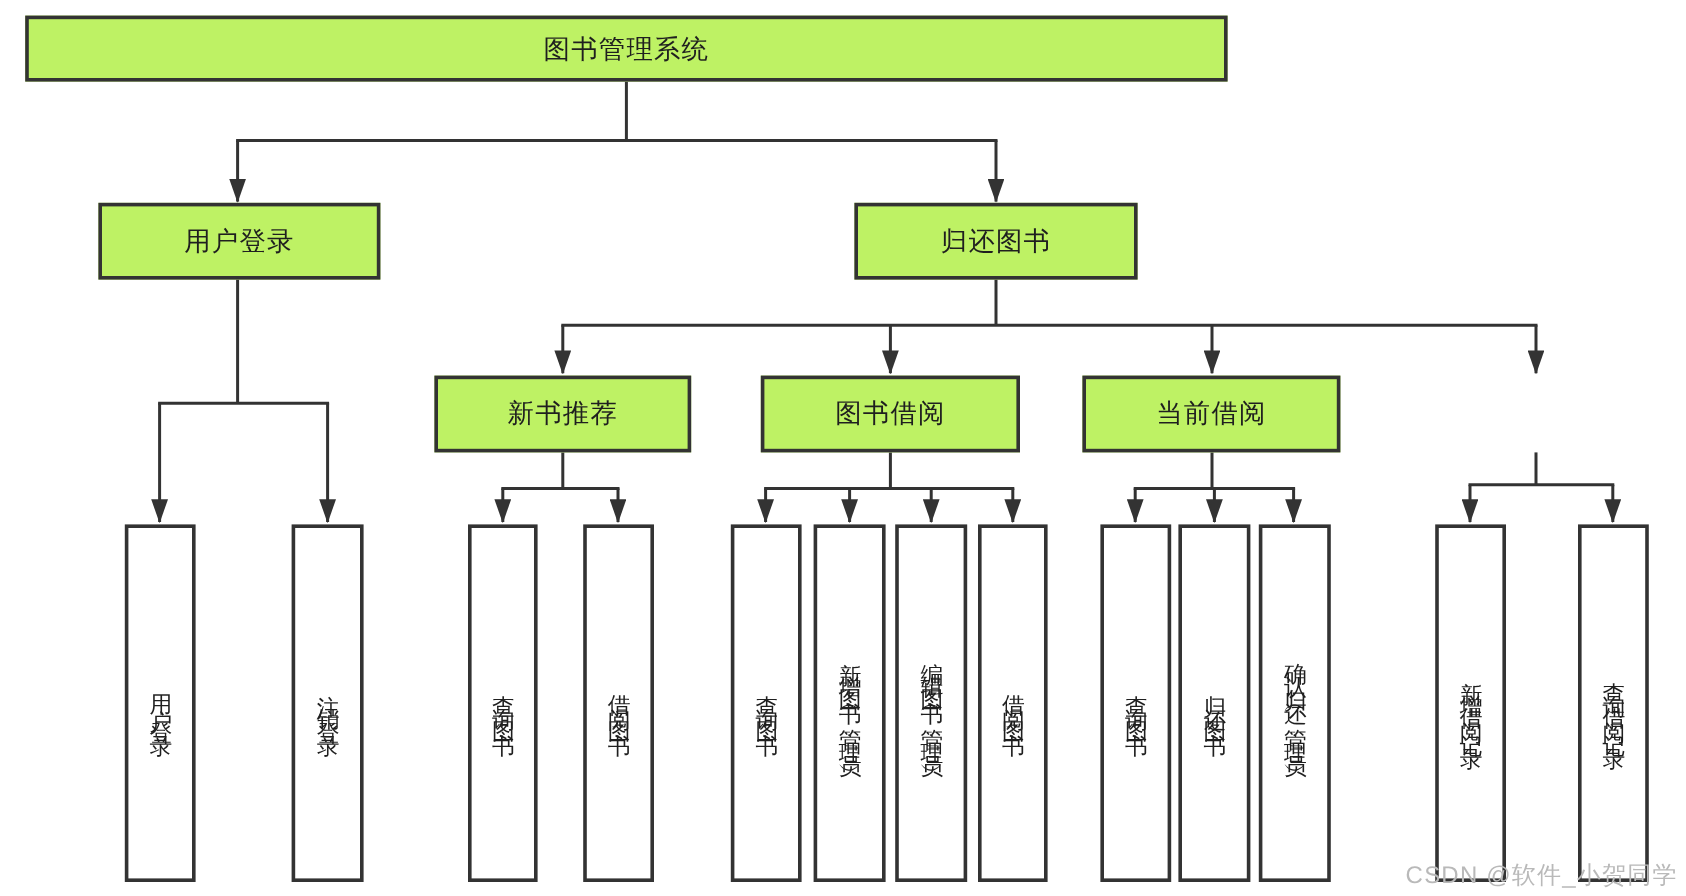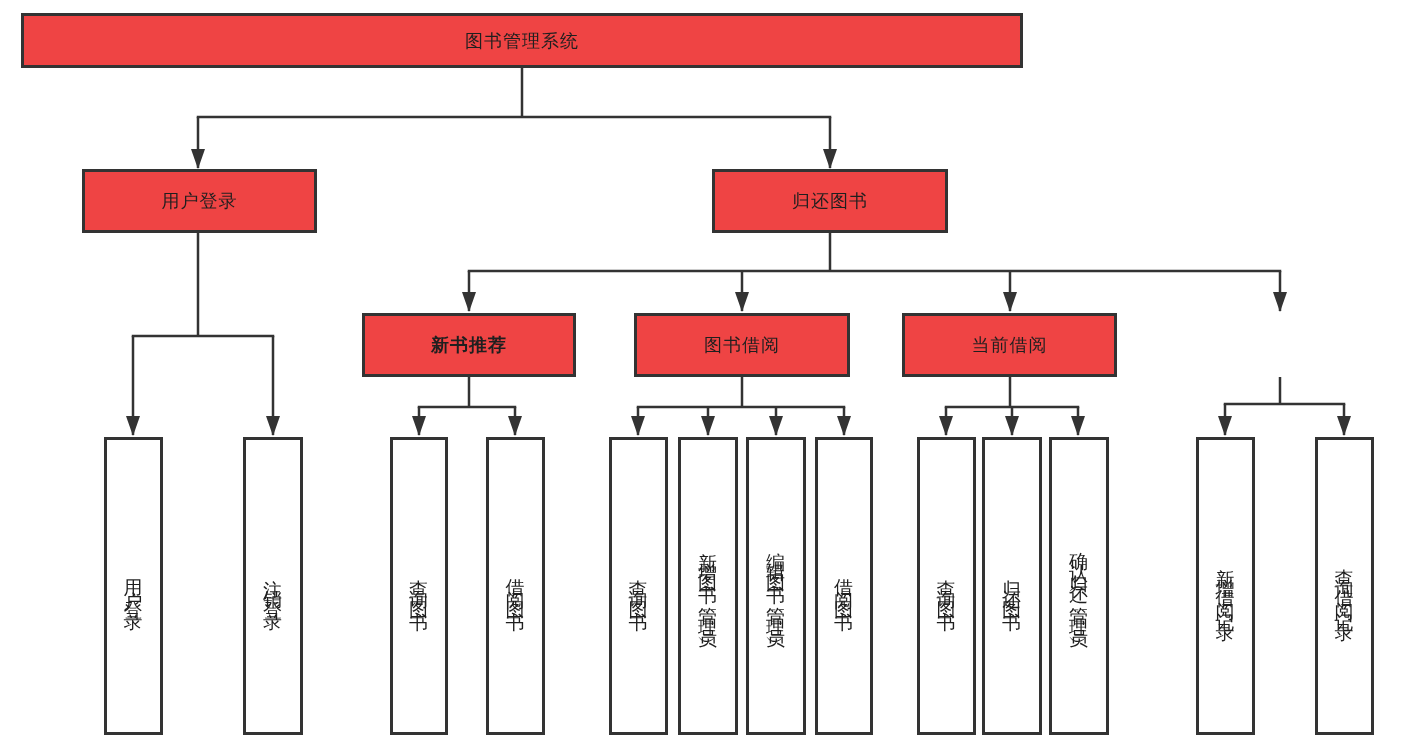--- a/index.html
+++ b/index.html
@@ -13,25 +13,25 @@
   }
   svg.connectors {
     position: absolute;
     left: 0; top: 0;
     width: 1405px; height: 747px;
   }
   .hnode {
     position: absolute;
     box-sizing: border-box;
     border: 3px solid #333333;
-    background: #ef4444;
+    background: #bef264;
     display: flex;
     align-items: center;
     justify-content: center;
-    font-size: 18px;
+    font-size: 22px;
     color: #1f1f1f;
     letter-spacing: 1px;
     z-index: 2;
   }
   .vnode {
     position: absolute;
     box-sizing: border-box;
     border: 3px solid #333333;
     background: #ffffff;
     display: flex;
@@ -116,21 +116,21 @@
     <span>图书管理系统</span>
   </div>
 
   <div class="hnode" style="left:82px; top:169px; width:235px; height:64px;">
     <span>用户登录</span>
   </div>
   <div class="hnode" style="left:712px; top:169px; width:236px; height:64px;">
     <span>归还图书</span>
   </div>
 
-  <div class="hnode" style="left:362px; top:313px; width:214px; height:64px;font-weight:bold;">
+  <div class="hnode" style="left:362px; top:313px; width:214px; height:64px;">
     <span>新书推荐</span>
   </div>
   <div class="hnode" style="left:634px; top:313px; width:216px; height:64px;">
     <span>图书借阅</span>
   </div>
   <div class="hnode" style="left:902px; top:313px; width:215px; height:64px;">
     <span>当前借阅</span>
   </div>
 
   <div class="vnode" style="left:104px; top:437px; width:59px; height:298px;">
@@ -170,14 +170,15 @@
     <span>确认归还（管理员）</span>
   </div>
 
   <div class="vnode" style="left:1196px; top:437px; width:59px; height:298px;">
     <span>新增借阅记录</span>
   </div>
   <div class="vnode" style="left:1315px; top:437px; width:59px; height:298px;">
     <span>查询借阅记录</span>
   </div>
 
+  <div class="watermark">CSDN @软件_小贺同学</div>
 
 </div>
 
 </body></html>

